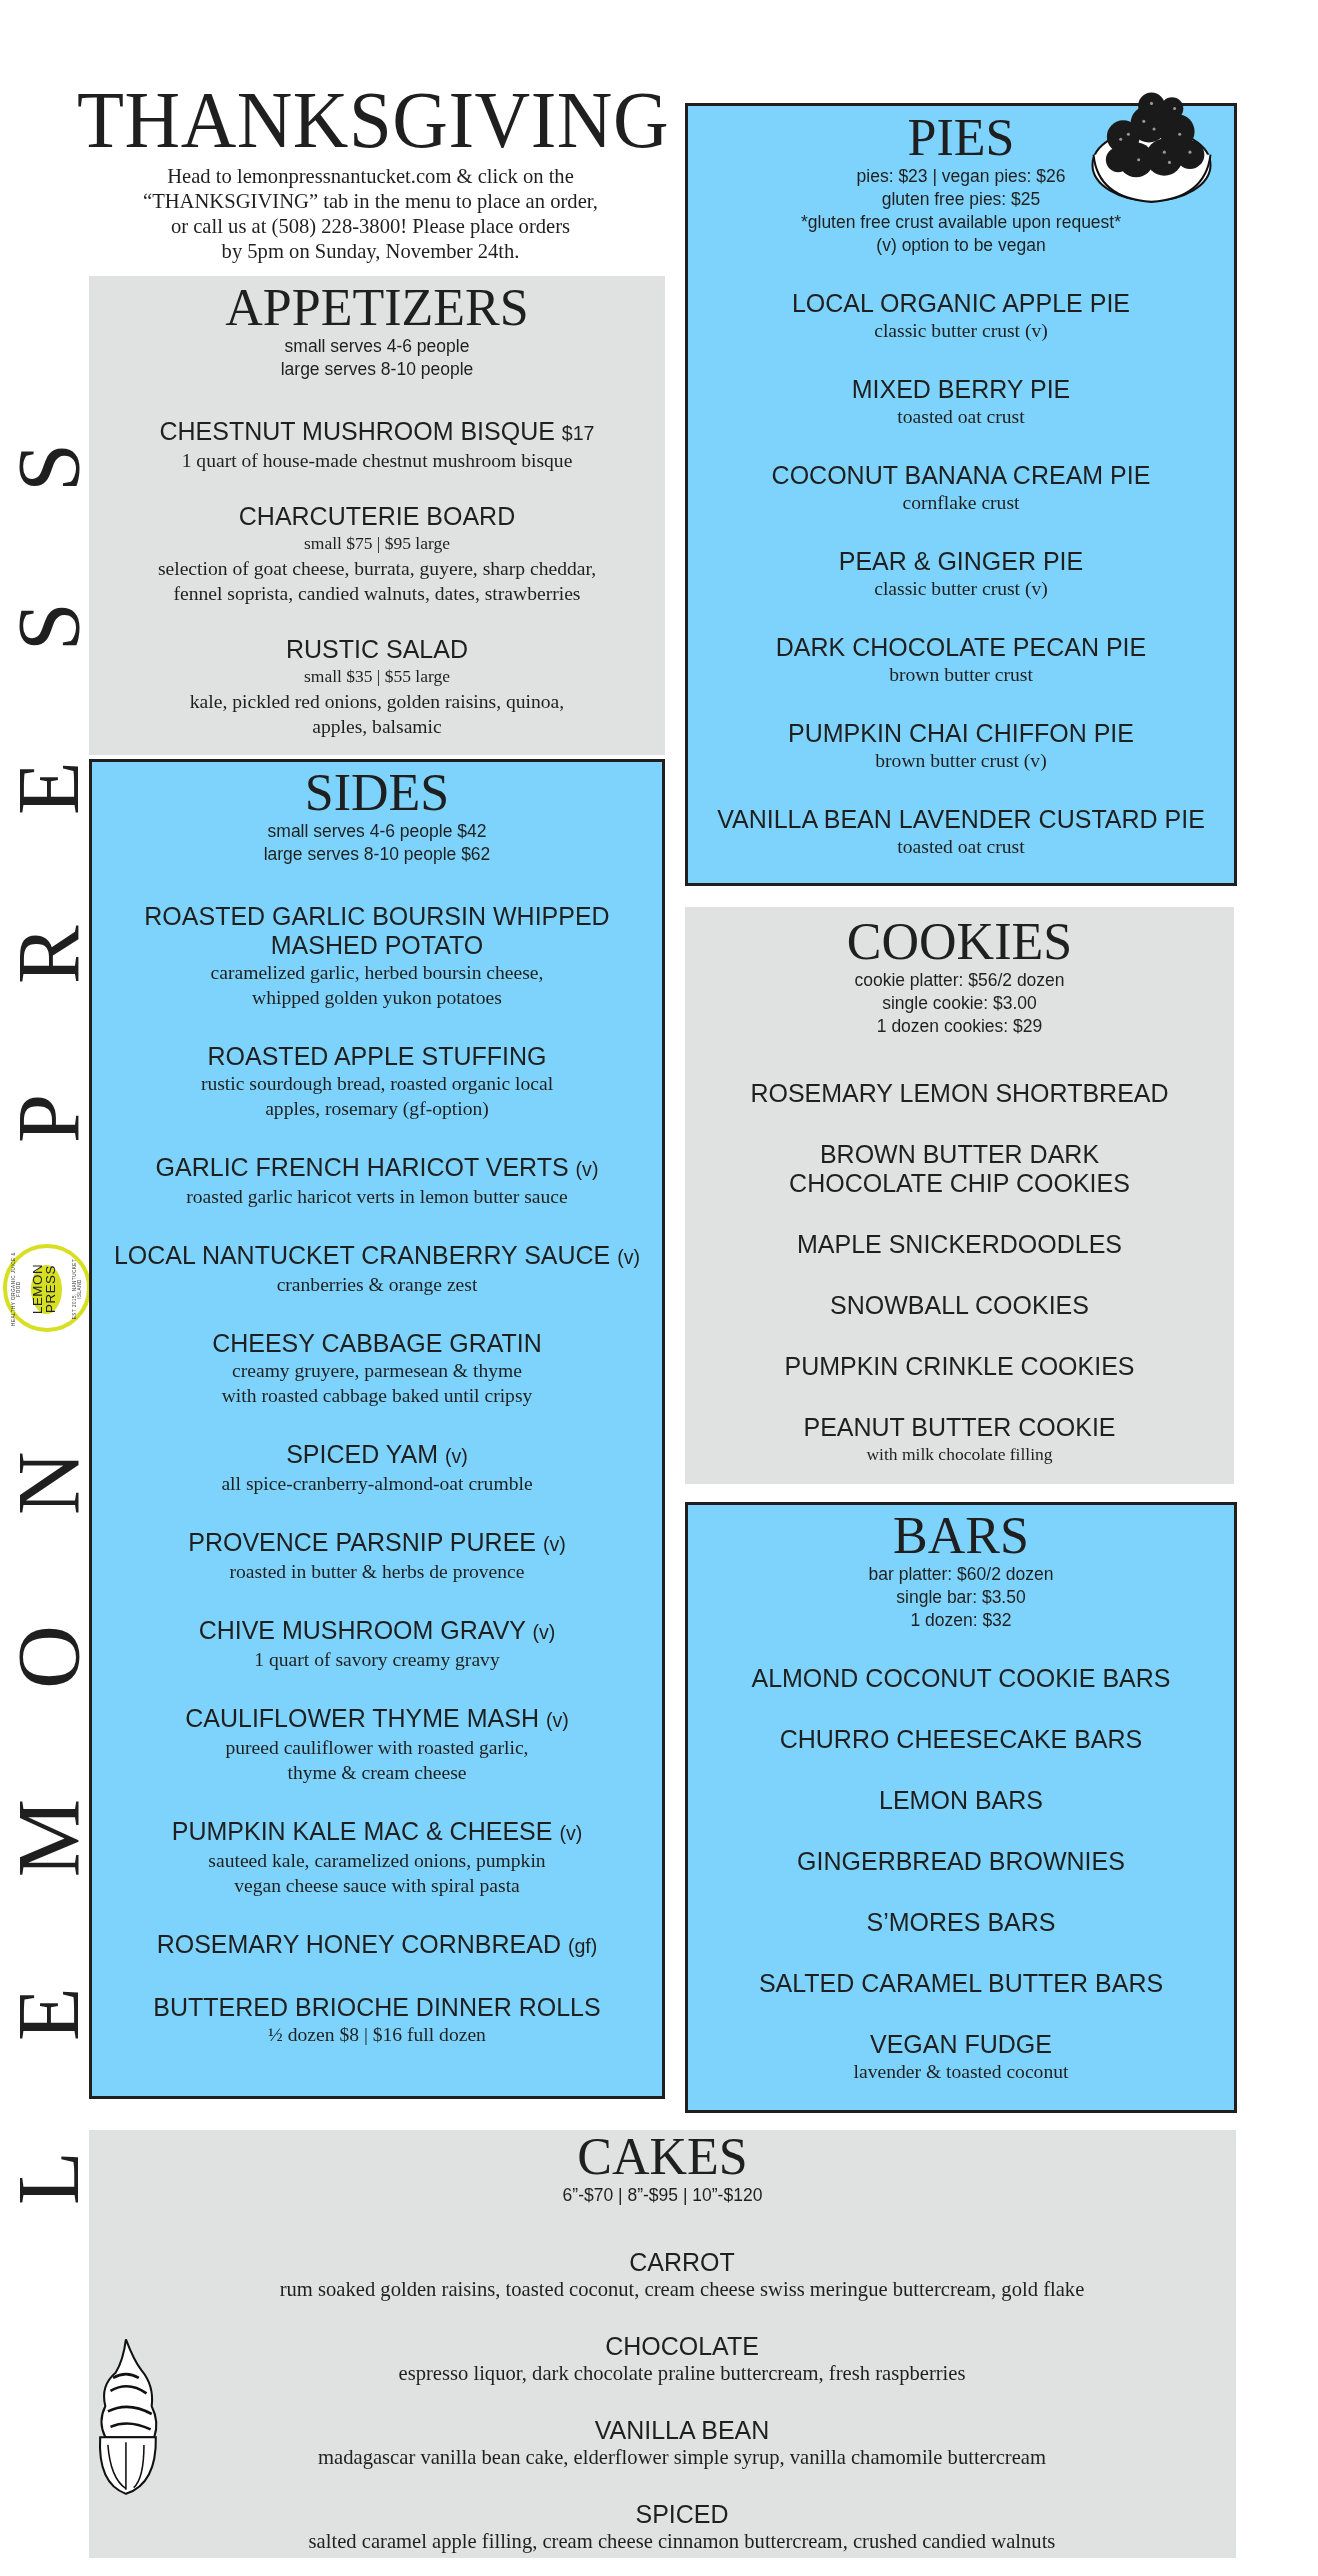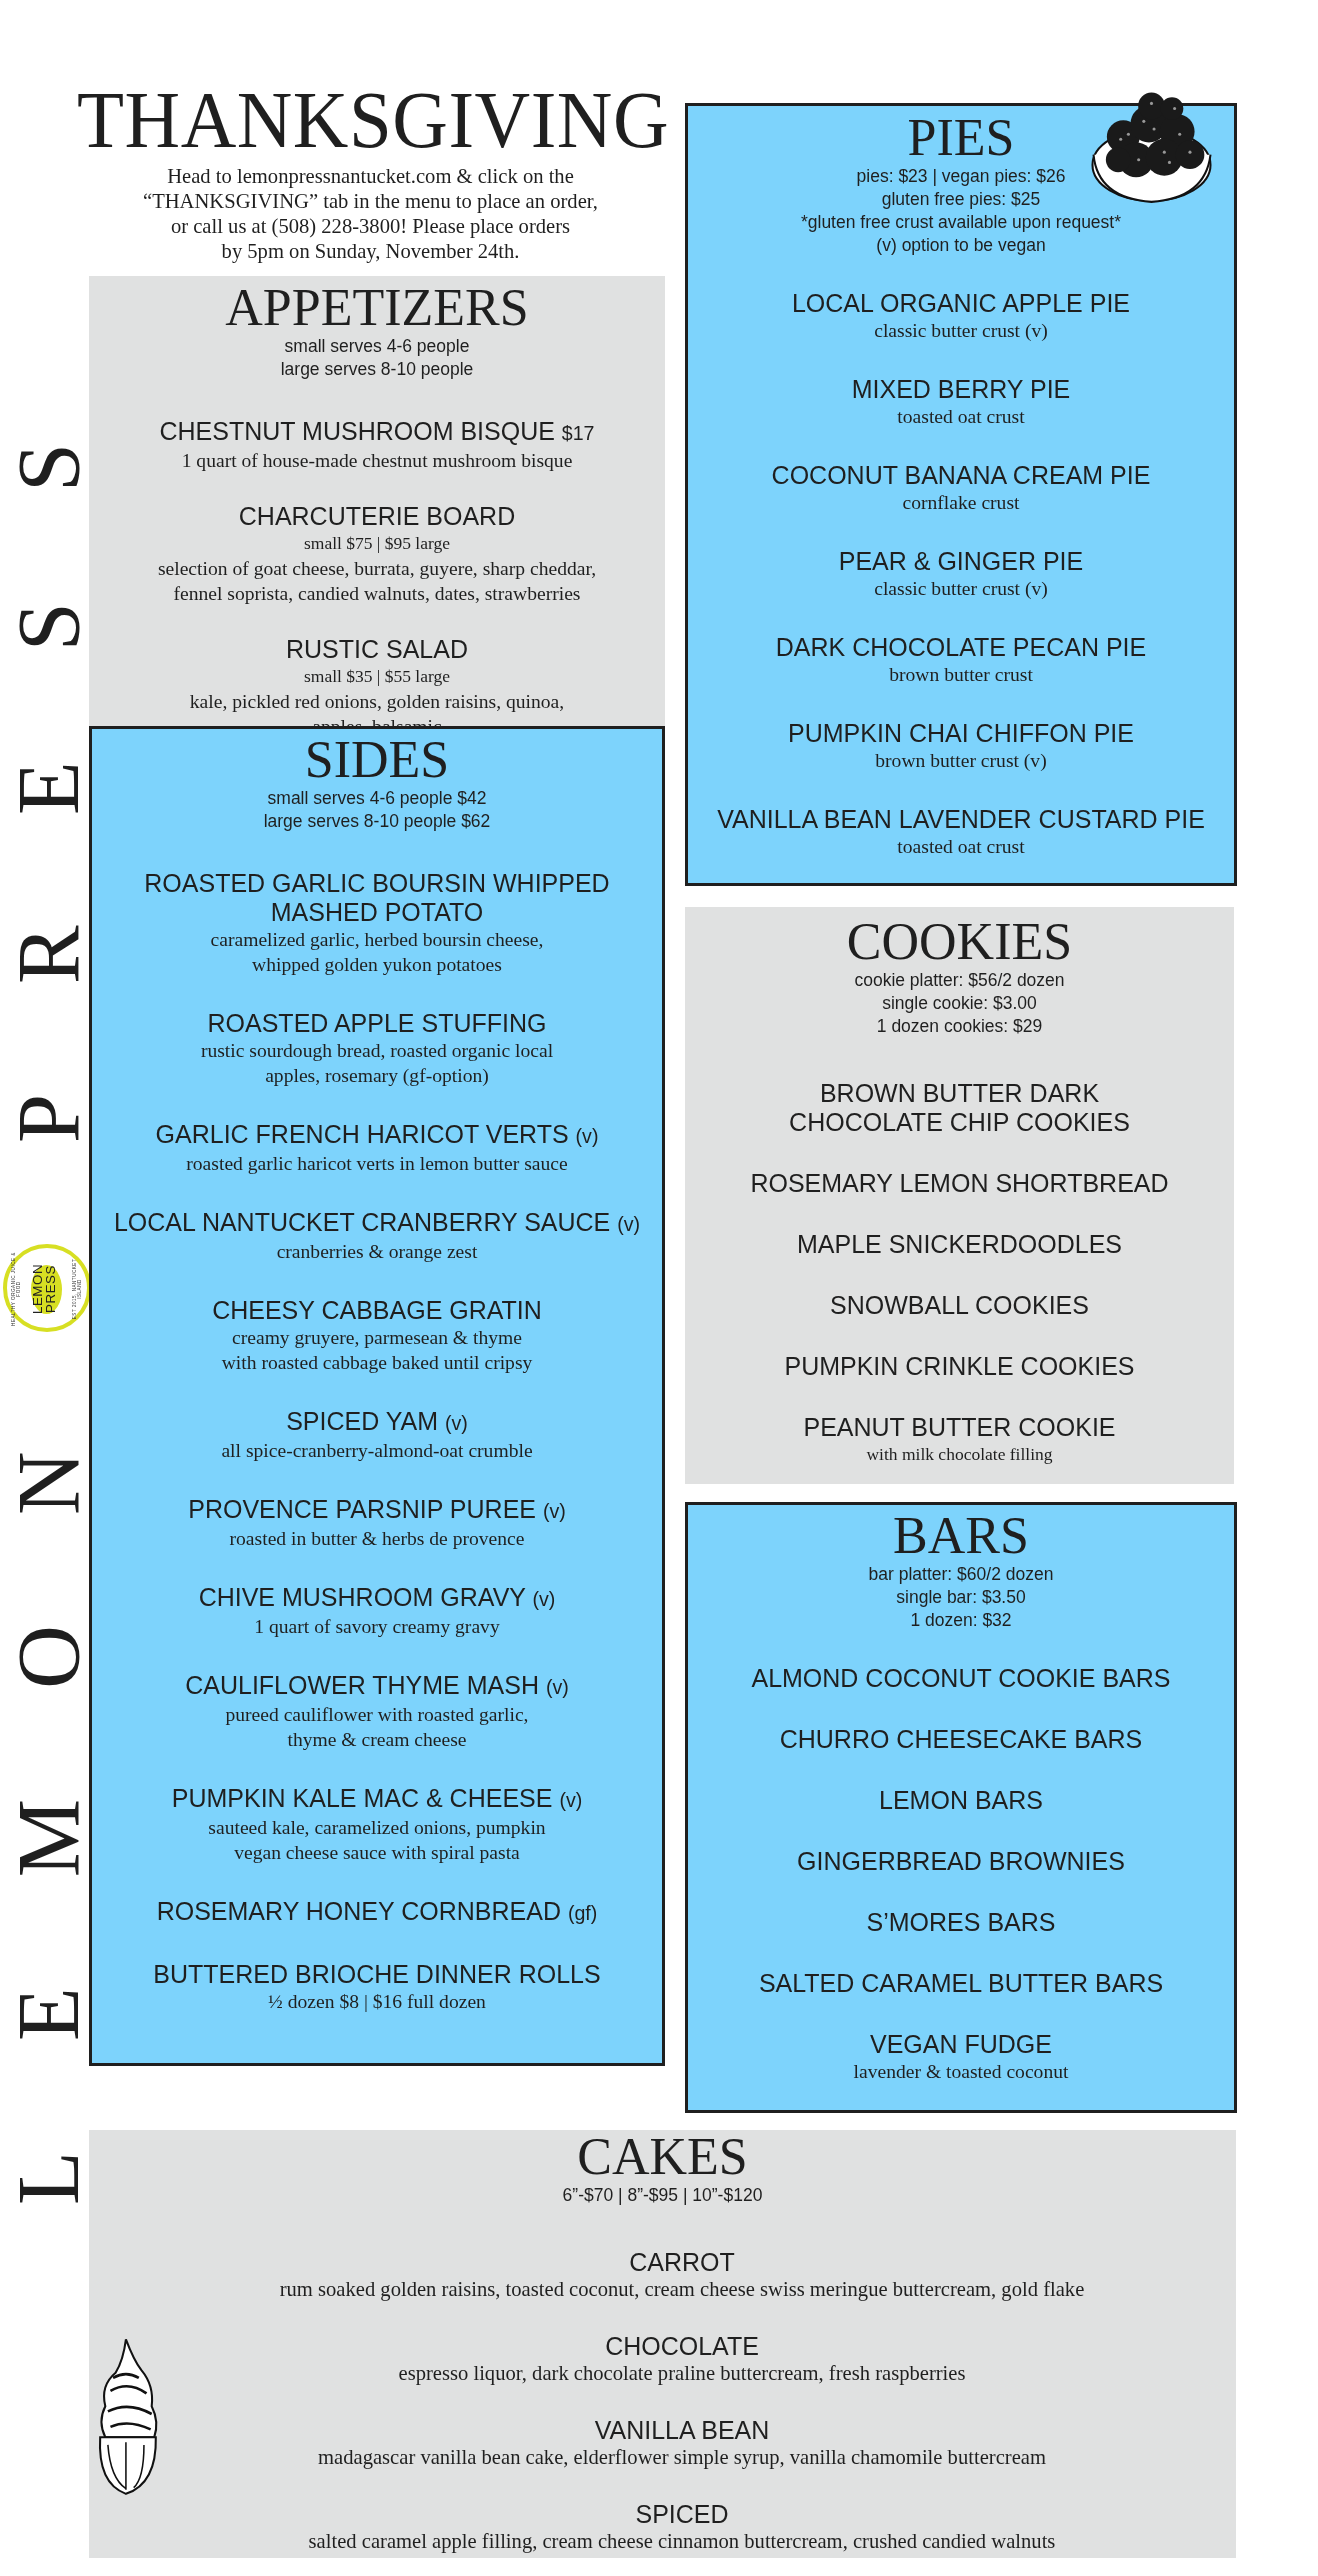--- a/index.html
+++ b/index.html
@@ -20,21 +20,21 @@
   .item { margin-top:29px; }
   .item-name { font-family:Liberation Sans, sans-serif; font-size:25px; line-height:29px; }
   .item-name .suffix { font-size:19.6px; }
   .item-desc { font-family:"Liberation Serif",serif; font-size:19.6px; line-height:25px; }
   .item-desc.small { font-size:17.5px; }
 
   
   #appetizers { left:89px; top:276px; width:576px; height:479px; padding-top:5.2px; box-sizing:border-box; }
   #appetizers .items .item:first-child { margin-top:36px; }
   
-  #sides { left:89px; top:726px; width:576px; height:1340px; padding-top:4.1px; }
+  #sides { left:89px; top:759px; width:576px; height:1340px; padding-top:4.1px; }
   #sides .items .item:first-child { margin-top:36px; }
   #sides .item { margin-top:32px; }
   
   #pies { left:685px; top:103px; width:552px; height:783px; padding-top:5.2px; }
   #pies .items .item:first-child { margin-top:32px; }
   #pies .item { margin-top:32px; }
   
   #cookies { left:685px; top:907px; width:549px; height:577px; padding-top:7.7px; box-sizing:border-box; }
   #cookies .items .item:first-child { margin-top:41px; }
   #cookies .item { margin-top:32px; }
@@ -260,24 +260,24 @@
 
 <div id="cookies" class="abs grey center">
   <div class="section-title">COOKIES</div>
   <div class="section-meta">
     <div>cookie platter: $56/2 dozen</div>
     <div>single cookie: $3.00</div>
     <div>1 dozen cookies: $29</div>
   </div>
   <div class="items">
     <div class="item">
+        <div class="item-name">ROSEMARY LEMON SHORTBREAD</div>
+      </div>
+    <div class="item">
         <div class="item-name" style="padding:0 103px">BROWN BUTTER DARK CHOCOLATE CHIP COOKIES</div>
-      </div>
-    <div class="item">
-        <div class="item-name">ROSEMARY LEMON SHORTBREAD</div>
       </div>
     <div class="item">
         <div class="item-name">MAPLE SNICKERDOODLES</div>
       </div>
     <div class="item">
         <div class="item-name">SNOWBALL COOKIES</div>
       </div>
     <div class="item">
         <div class="item-name">PUMPKIN CRINKLE COOKIES</div>
       </div>

